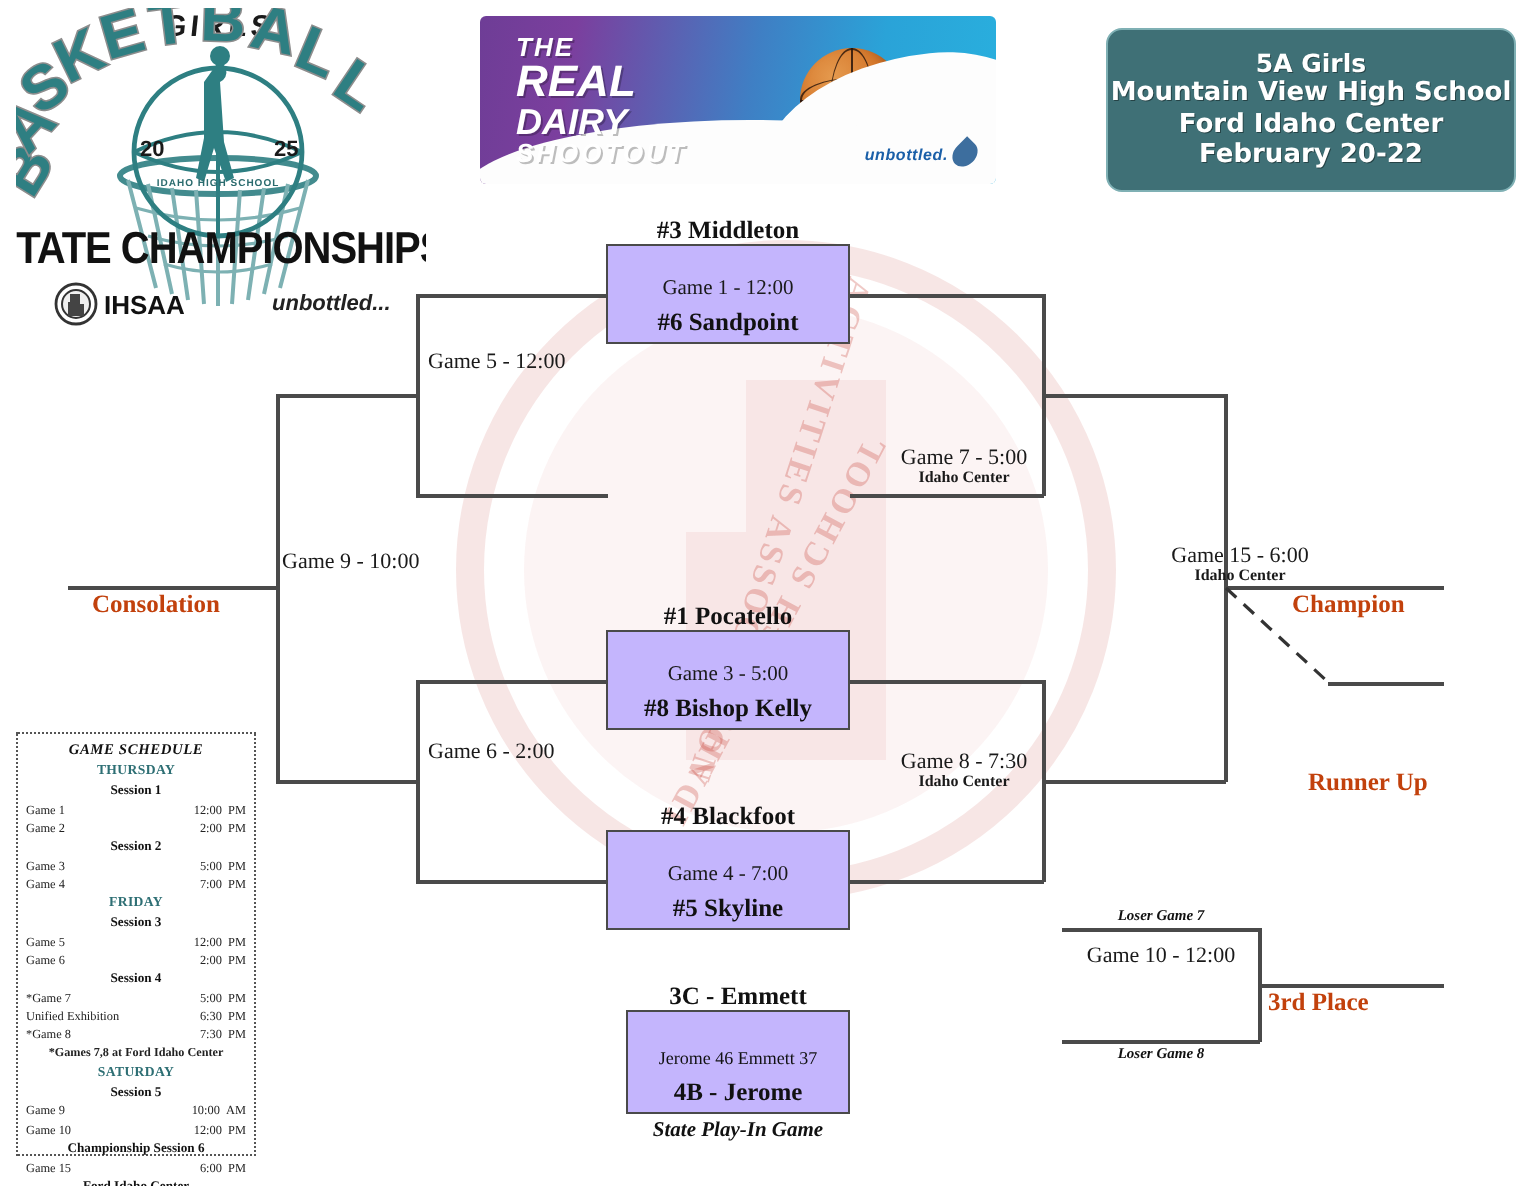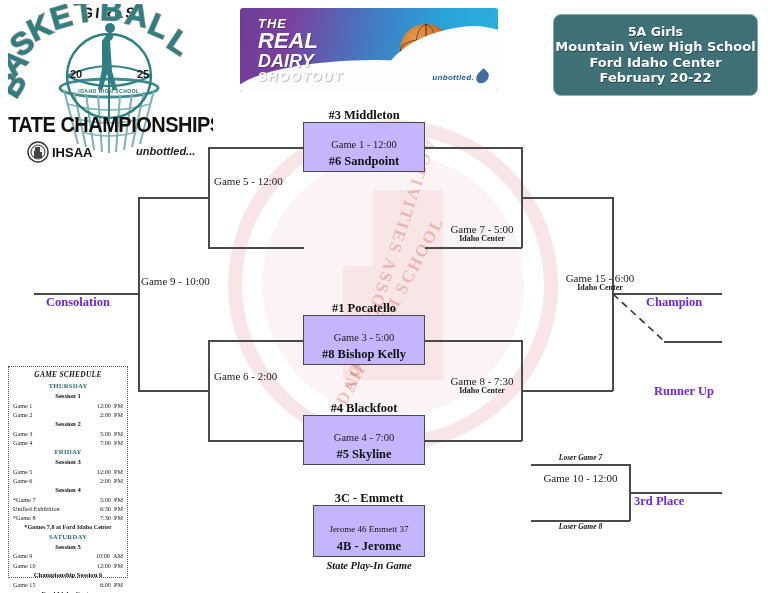--- a/index.html
+++ b/index.html
@@ -142,21 +142,21 @@
     text-align:center;font-size:10.5px;color:#1a1a1a;
     white-space:nowrap;
   }
   .roundlabel{
     position:absolute;text-align:center;
     font-size:11px;color:#1a1a1a;white-space:nowrap;
   }
   .roundlabel .big{font-size:11px;display:block;}
   .roundlabel .sub{font-size:8px;display:block;font-weight:bold;margin-top:-1px;}
   .outcome{
-    position:absolute;font-weight:bold;font-size:12.5px;color:#6d28d9;white-space:nowrap;
+    position:absolute;font-weight:bold;font-size:12.5px;color:#c2410c;white-space:nowrap;
   }
 
   
   .playin-cap{
     position:absolute;text-align:center;width:100%;left:0;
     font-style:italic;font-weight:bold;font-size:10.5px;color:#111;
   }
   .playin-score{
     position:absolute;left:0;width:100%;top:18px;text-align:center;
     font-size:9px;color:#111;white-space:nowrap;
@@ -331,21 +331,21 @@
   <div class="ln h" style="left:425px;top:440px;width:97px;"></div>
   <div class="ln v" style="left:521px;top:340px;height:101px;"></div>
   <div class="ln h" style="left:521px;top:390px;width:92px;"></div>
   <div class="roundlabel" style="left:432px;top:375px;width:100px;text-align:center;">
     <span class="big">Game 8 - 7:30</span>
     <span class="sub">Idaho Center</span>
   </div>
 
   <div class="ln v" style="left:612px;top:197px;height:194px;"></div>
   <div class="ln h" style="left:612px;top:293px;width:110px;"></div>
-  <div class="roundlabel" style="left:530px;top:272px;width:140px;">
+  <div class="roundlabel" style="left:550px;top:272px;width:140px;">
     <span class="big">Game 15 - 6:00</span>
     <span class="sub">Idaho Center</span>
   </div>
   <div class="outcome" style="left:646px;top:295px;">Champion</div>
 
   <svg style="position:absolute;left:612px;top:293px;width:130px;height:55px;">
     <line x1="1" y1="1" x2="52" y2="48" stroke="#333" stroke-width="1.6" stroke-dasharray="7,5"></line>
   </svg>
   <div class="ln h" style="left:664px;top:341px;width:58px;"></div>
   <div class="outcome" style="left:654px;top:344px;margin-top:40px;">Runner Up</div>

